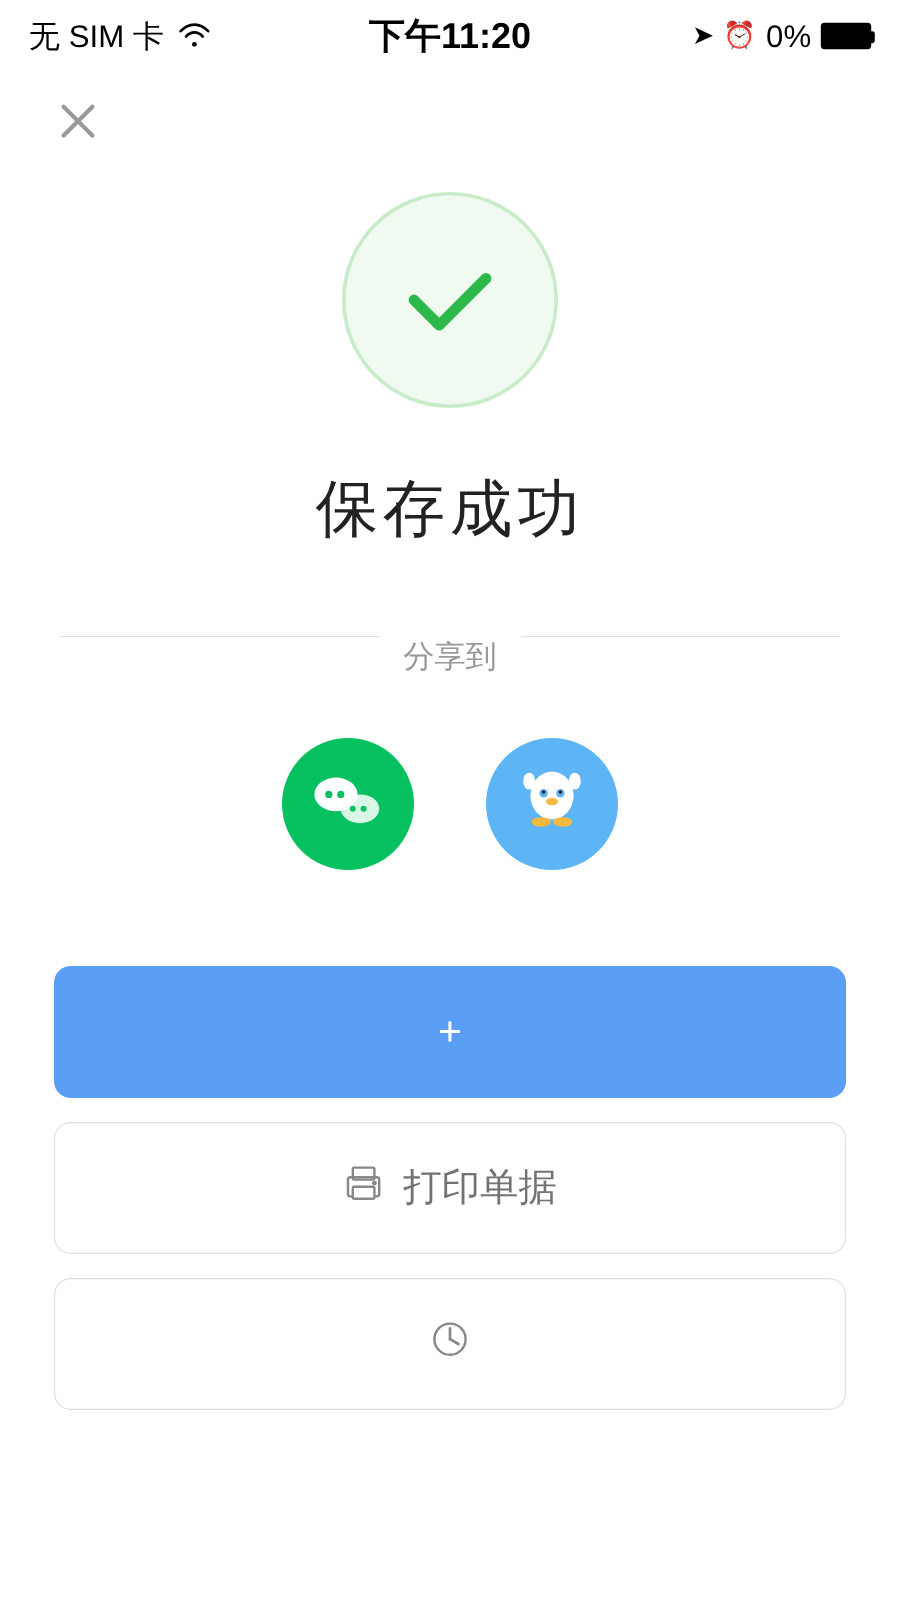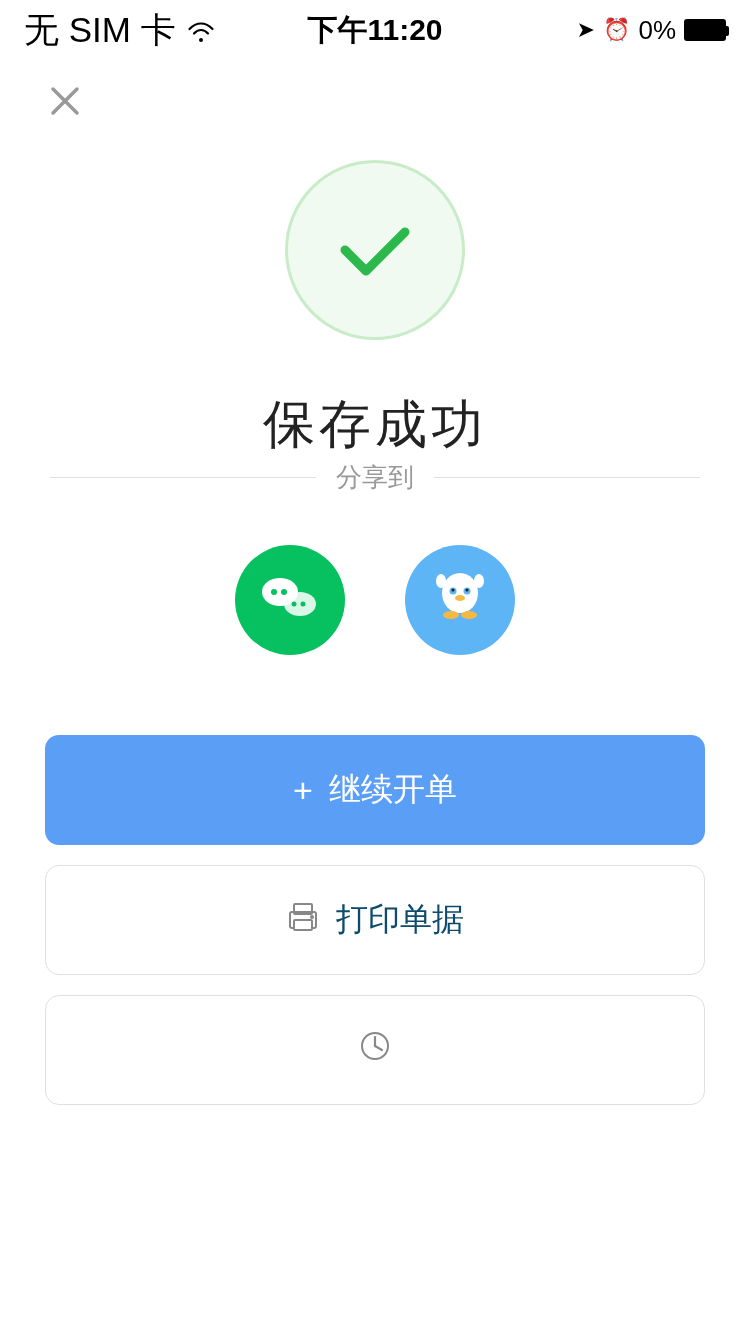--- a/index.html
+++ b/index.html
@@ -24,21 +24,21 @@
       justify-content: space-between;
       padding: 0 24px;
       font-size: 26px;
       color: #000;
     }
 
     .status-left {
       display: flex;
       align-items: center;
       gap: 10px;
-      font-size: 35px;
+      font-size: 26px;
       font-weight: 400;
     }
 
     .status-center {
       font-size: 30px;
       font-weight: 600;
       position: absolute;
       left: 50%;
       transform: translateX(-50%);
     }
@@ -92,28 +92,28 @@
     .success-icon-wrapper svg {
       width: 90px;
       height: 90px;
     }
 
     
     .success-title {
       font-size: 52px;
       font-weight: 500;
       color: #222222;
+      margin-bottom: 70px;
       letter-spacing: 4px;
     }
 
     
     .share-divider {
       width: 650px;
       display: flex;
-      align-items: center;
       gap: 20px;
       margin-bottom: 50px;
     }
 
     .divider-line {
       flex: 1;
       height: 1px;
       background: #e0e0e0;
     }
 
@@ -171,21 +171,21 @@
       outline: none;
     }
 
     .action-btn-primary {
       background: #5b9ef5;
       color: #ffffff;
     }
 
     .action-btn-secondary {
       background: #ffffff;
-      color: #0c4a6e;
+      color: #737373;
       border: 1px solid #e0e0e0;
     }
   </style>
 </head>
 <body>
 
 <div class="status-bar">
   <div class="status-left">
     <span>无 SIM 卡</span>
     <span>
@@ -260,21 +260,20 @@
         <ellipse cx="22" cy="50" rx="8" ry="4" fill="#f5b942"></ellipse>
         <ellipse cx="40" cy="50" rx="8" ry="4" fill="#f5b942"></ellipse>
       </svg>
     </div>
   </div>
 
   <div class="action-buttons">
 
     <button class="action-btn action-btn-primary">
       <span style="font-size:34px;font-weight:300;">+</span>
-      <span>继续开单</span>
     </button>
 
     <button class="action-btn action-btn-secondary">
       <span style="font-size:30px;">
         <svg width="34" height="34" viewBox="0 0 34 34" fill="none" xmlns="http://www.w3.org/2000/svg">
           <rect x="4" y="12" width="26" height="16" rx="2" stroke="#888" stroke-width="2" fill="none"></rect>
           <rect x="8" y="4" width="18" height="10" rx="1" stroke="#888" stroke-width="2" fill="none"></rect>
           <rect x="8" y="20" width="18" height="10" rx="1" stroke="#888" stroke-width="2" fill="white"></rect>
           <circle cx="26" cy="17" r="2" fill="#888"></circle>
         </svg>

